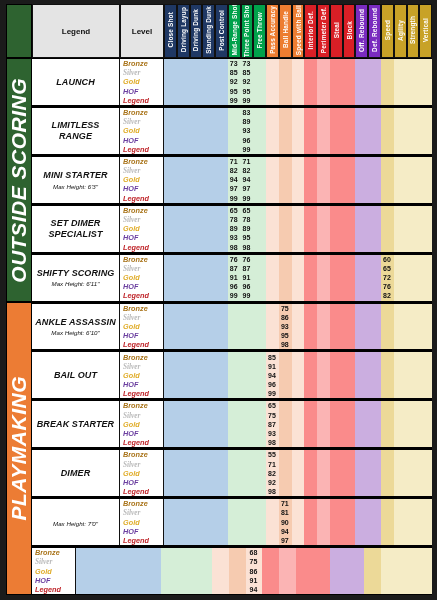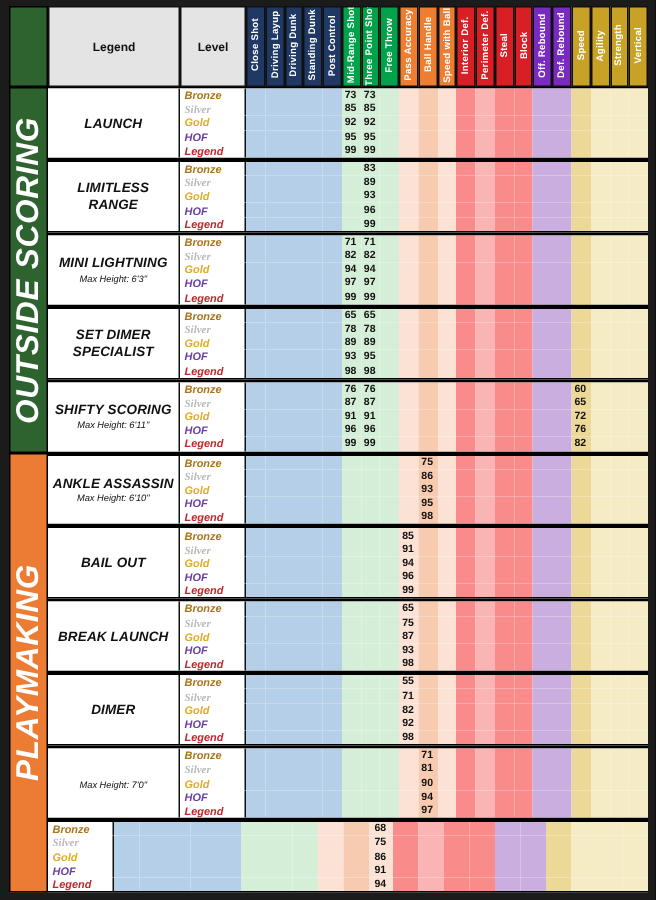--- a/index.html
+++ b/index.html
@@ -560,21 +560,21 @@
                   <div class="c" style="flex:1 1 0;background:#f5ecc6"></div>
                   <div class="c" style="flex:1 1 0;background:#f5ecc6"></div>
                   <div class="c" style="flex:1 1 0;background:#f5ecc6"></div>
                 </div>
               </div>
             </div>
           </div>
           <div class="sec">
             <div class="sec-wrap">
               <div class="namecell" style="flex:0 0 88px">
-                <div class="nm">MINI LIGHTNING</div>
+                <div class="nm">MINI STARTER</div>
                 <div class="mh">Max Height: 6'3"</div>
               </div>
               <div class="rows-block">
                 <div class="row">
                   <div class="levelcell lv-Bronze" style="flex:0 0 44px">
                     <span>Bronze</span>
                   </div>
                   <div class="c" style="flex:1 1 0;background:#b5cfe8"></div>
                   <div class="c" style="flex:1 1 0;background:#b5cfe8"></div>
                   <div class="c" style="flex:1 1 0;background:#b5cfe8"></div>
@@ -1348,21 +1348,21 @@
                   <div class="c" style="flex:1 1 0;background:#f5ecc6"></div>
                   <div class="c" style="flex:1 1 0;background:#f5ecc6"></div>
                   <div class="c" style="flex:1 1 0;background:#f5ecc6"></div>
                 </div>
               </div>
             </div>
           </div>
           <div class="sec">
             <div class="sec-wrap">
               <div class="namecell" style="flex:0 0 88px">
-                <div class="nm">BREAK LAUNCH</div>
+                <div class="nm">BREAK STARTER</div>
               </div>
               <div class="rows-block">
                 <div class="row">
                   <div class="levelcell lv-Bronze" style="flex:0 0 44px">
                     <span>Bronze</span>
                   </div>
                   <div class="c" style="flex:1 1 0;background:#b5cfe8"></div>
                   <div class="c" style="flex:1 1 0;background:#b5cfe8"></div>
                   <div class="c" style="flex:1 1 0;background:#b5cfe8"></div>
                   <div class="c" style="flex:1 1 0;background:#b5cfe8"></div>

